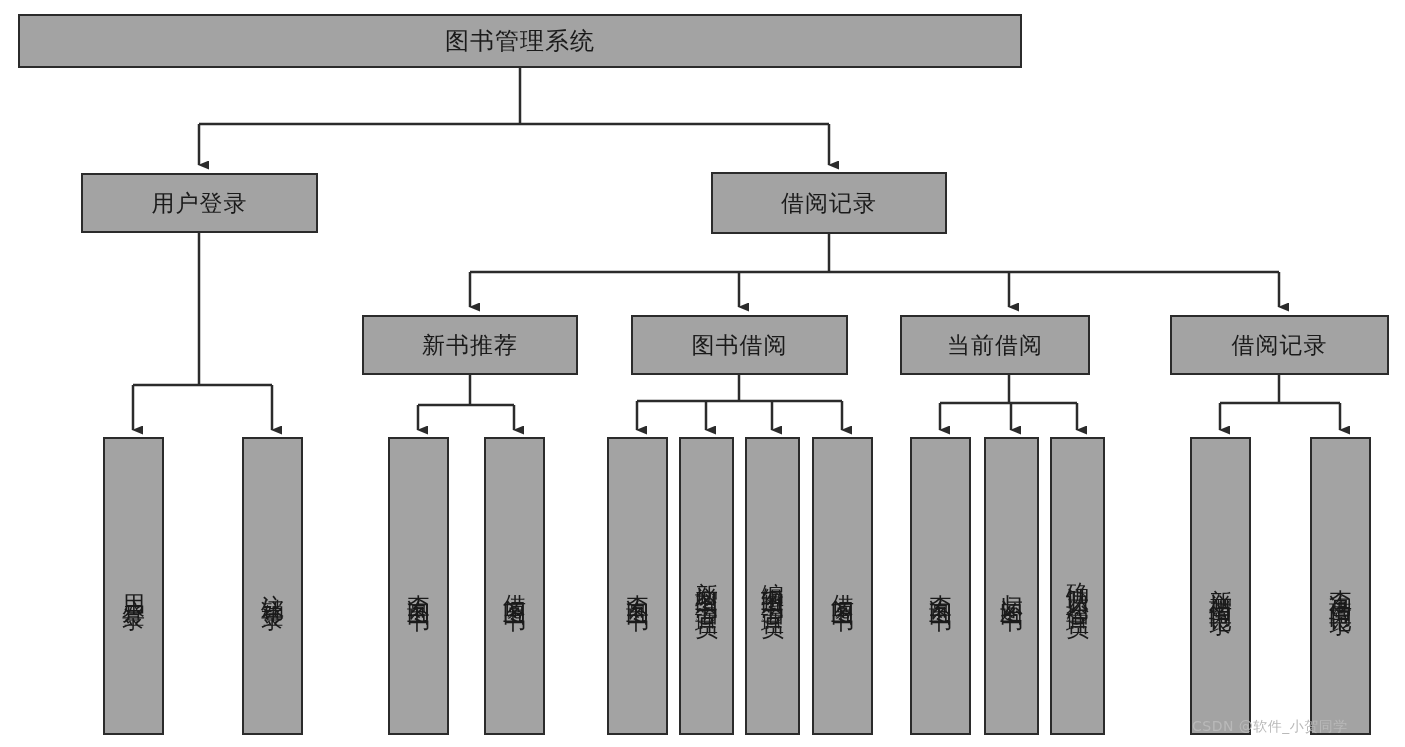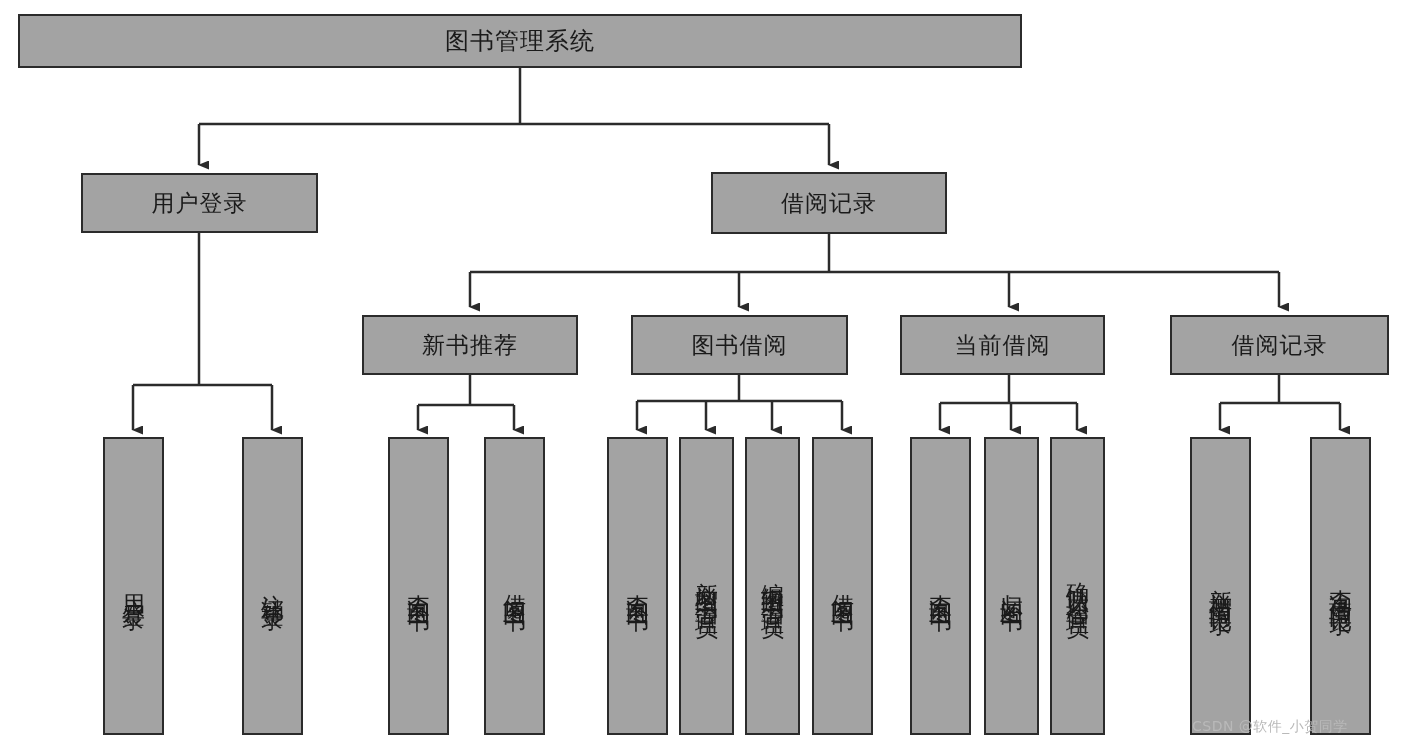--- a/index.html
+++ b/index.html
@@ -127,21 +127,21 @@
   <div class="node horiz" style="left:711px; top:172px; width:236px; height:62px;">
     <span>借阅记录</span>
   </div>
 
   <div class="node horiz" style="left:362px; top:315px; width:216px; height:60px;text-align:right;">
     <span>新书推荐</span>
   </div>
   <div class="node horiz" style="left:631px; top:315px; width:217px; height:60px;">
     <span>图书借阅</span>
   </div>
-  <div class="node horiz" style="left:900px; top:315px; width:205px; height:60px;">
+  <div class="node horiz" style="left:900px; top:315px; width:190px; height:60px;">
     <span>当前借阅</span>
   </div>
   <div class="node horiz" style="left:1170px; top:315px; width:219px; height:60px;">
     <span>借阅记录</span>
   </div>
 
   <div class="node vert" style="left:103px; top:437px; width:61px; height:298px;">
     <span class="vtext">用户登录</span>
   </div>
   <div class="node vert" style="left:242px; top:437px; width:61px; height:298px;">

